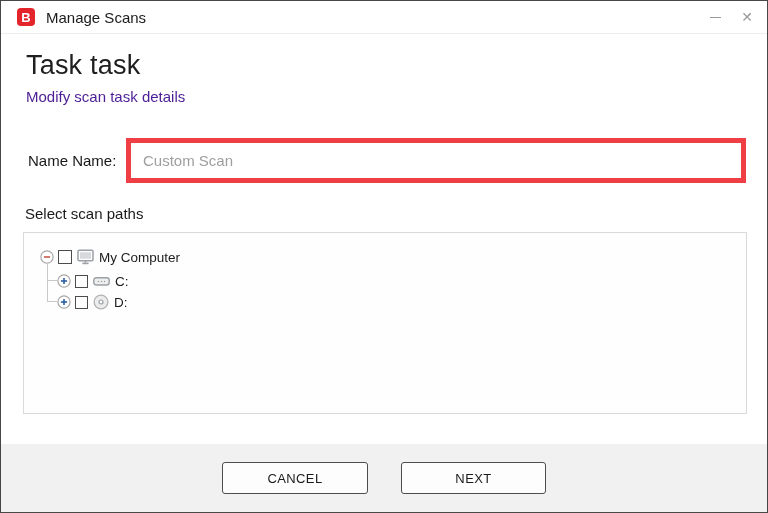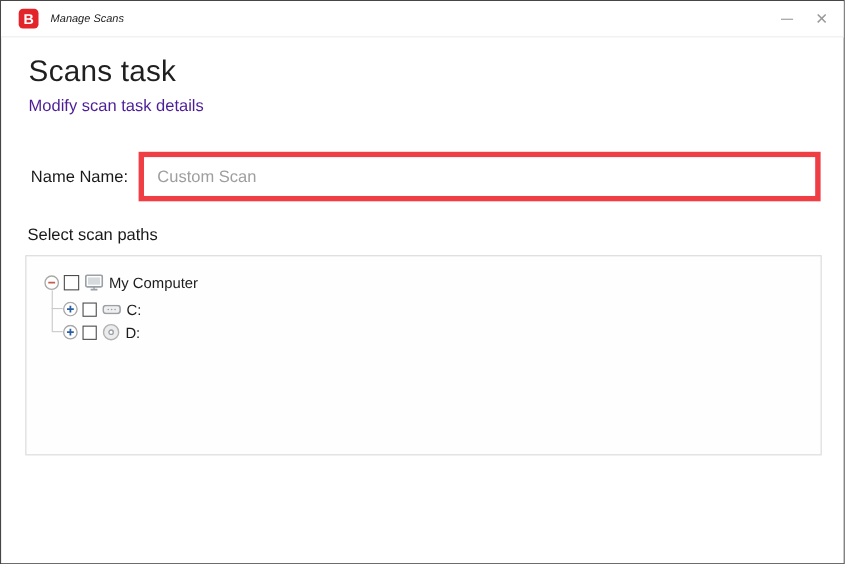--- a/index.html
+++ b/index.html
@@ -35,23 +35,22 @@
     border-radius: 4px;
     color: #ffffff;
     font-size: 13px;
     font-weight: bold;
     display: flex;
     align-items: center;
     justify-content: center;
     margin-right: 11px;
   }
   .window-title {
-    font-size: 10px;
+    font-size: 15px;
     color: #1b1b1b;
-    font-style: italic;
   }
   .window-controls {
     margin-left: auto;
     display: flex;
     align-items: stretch;
     height: 33px;
     margin-right: 4px;
   }
   .win-btn {
     width: 32px;
@@ -202,21 +201,21 @@
     <div class="window-controls">
       <button class="win-btn">
         <span class="minimize-glyph"></span>
       </button>
       <button class="win-btn">
         <span class="close-glyph">✕</span>
       </button>
     </div>
   </div>
 
-  <div class="page-title">Scans task</div>
+  <div class="page-title">Task task</div>
   <div class="page-subtitle">Modify scan task details</div>
 
   <div class="task-name-label">Name Name:</div>
   <div class="task-name-wrap">
     <input class="task-name-input" type="text" placeholder="Custom Scan" style="">
   </div>
 
   <div class="paths-label">Select scan paths</div>
 
   <div class="tree-panel">
@@ -269,14 +268,18 @@
       <span class="node-icon">
         <svg width="16" height="16" viewBox="0 0 16 16">
           <circle cx="8" cy="8" r="6.9" fill="#ececec" stroke="#b2b2b2" stroke-width="1.3"></circle>
           <circle cx="8" cy="8" r="2" fill="#ffffff" stroke="#9aa0a6" stroke-width="1.2"></circle>
         </svg>
       </span>
       <span class="tree-label">D:</span>
     </div>
   </div>
 
+  <div class="footer">
+    <button class="dlg-btn">CANCEL</button>
+    <button class="dlg-btn" style="width:145px;">NEXT</button>
+  </div>
 
 </div>
 
 </body></html>

